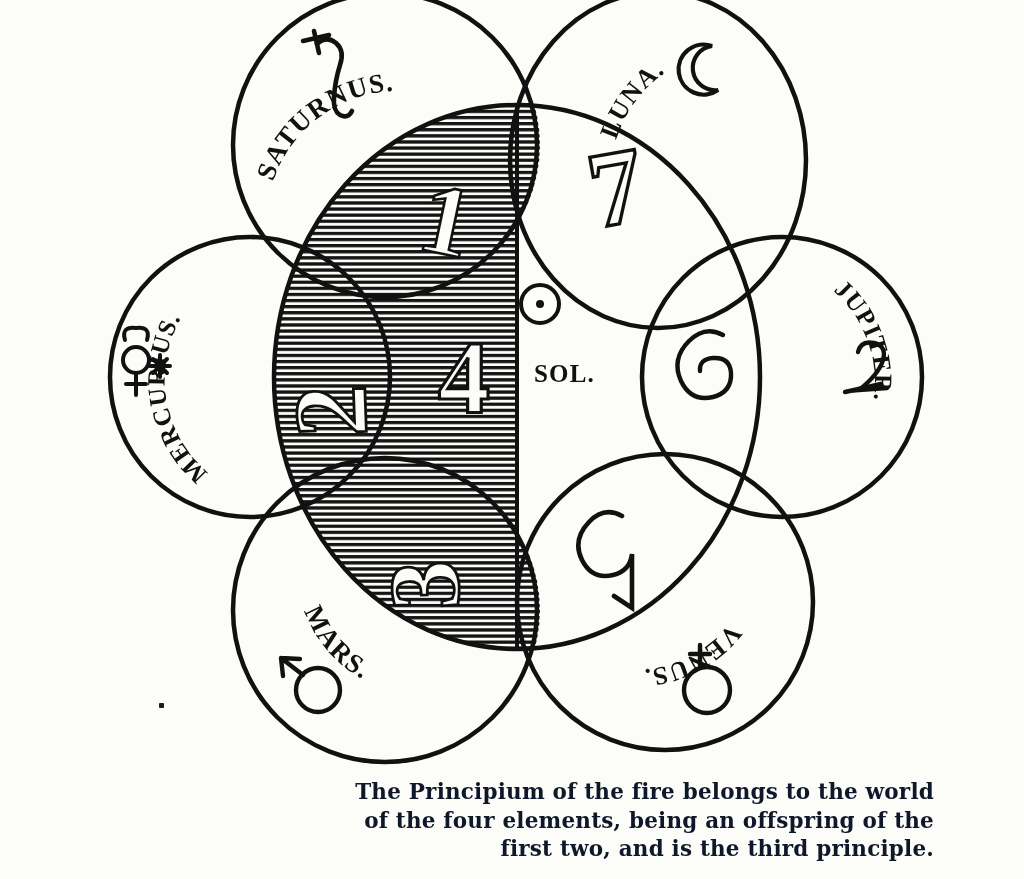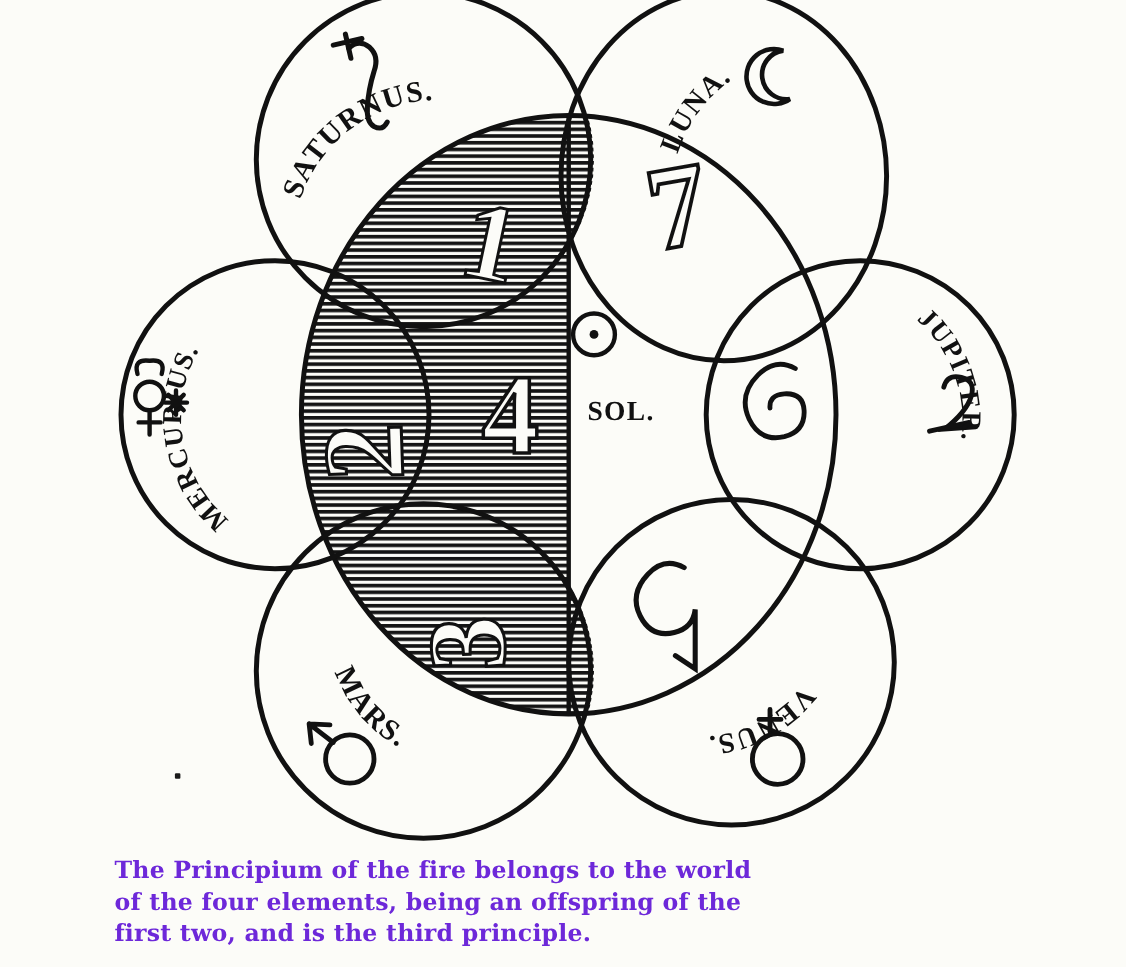--- a/index.html
+++ b/index.html
@@ -23,22 +23,22 @@
   #caption-bottom {
     position: absolute;
     left: 104px;
     top: 778px;
     width: 830px;
     font-family: "DejaVu Serif", serif;
     font-weight: bold;
     font-size: 21.5px;
     line-height: 1.33;
     letter-spacing: 0.2px;
-    color: #6d28d9;
-    text-align: left;
+    color: #0f172a;
+    text-align: right;
     white-space: pre-line;
   }
 
   
   #diagram {
     position: absolute;
     left: 0;
     top: 0;
     width: 1024px;
     height: 879px;

